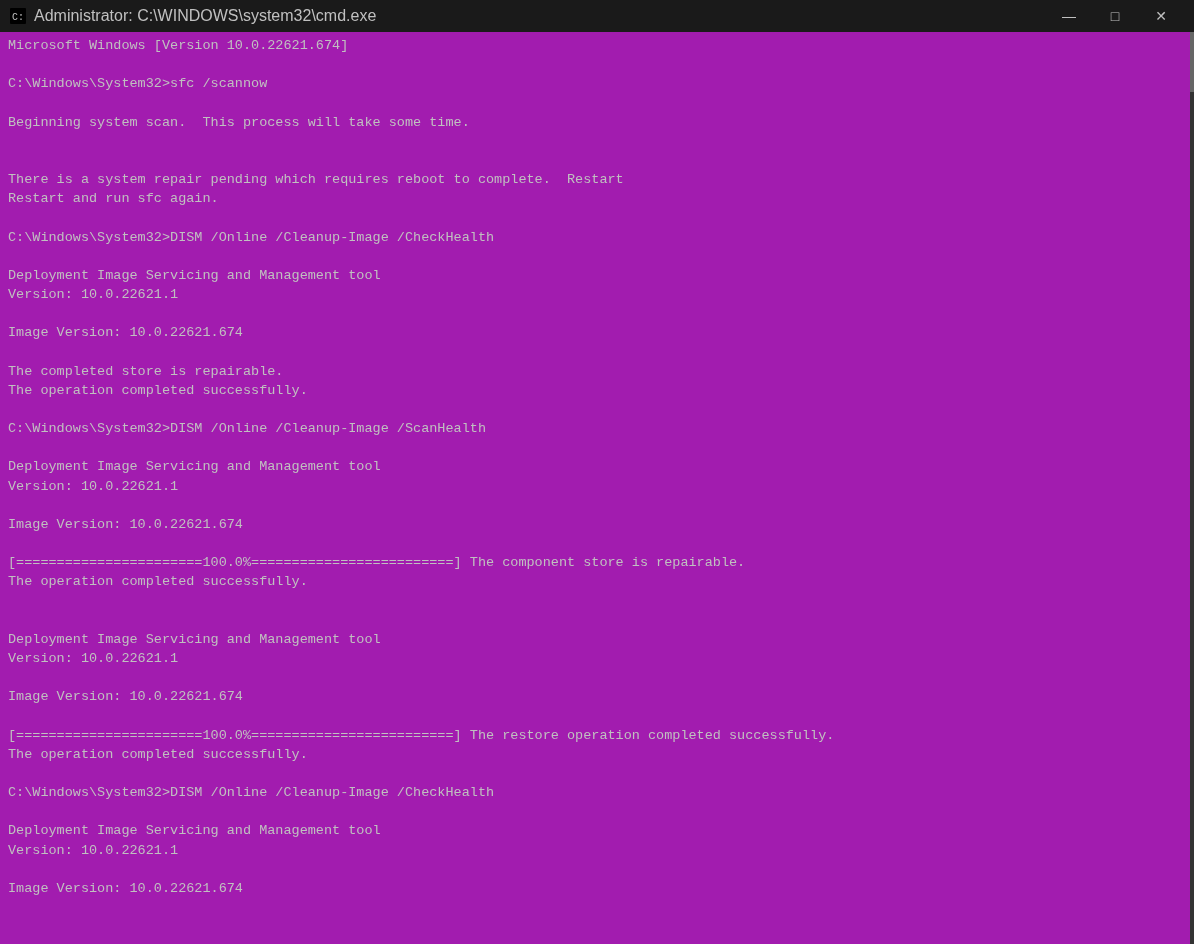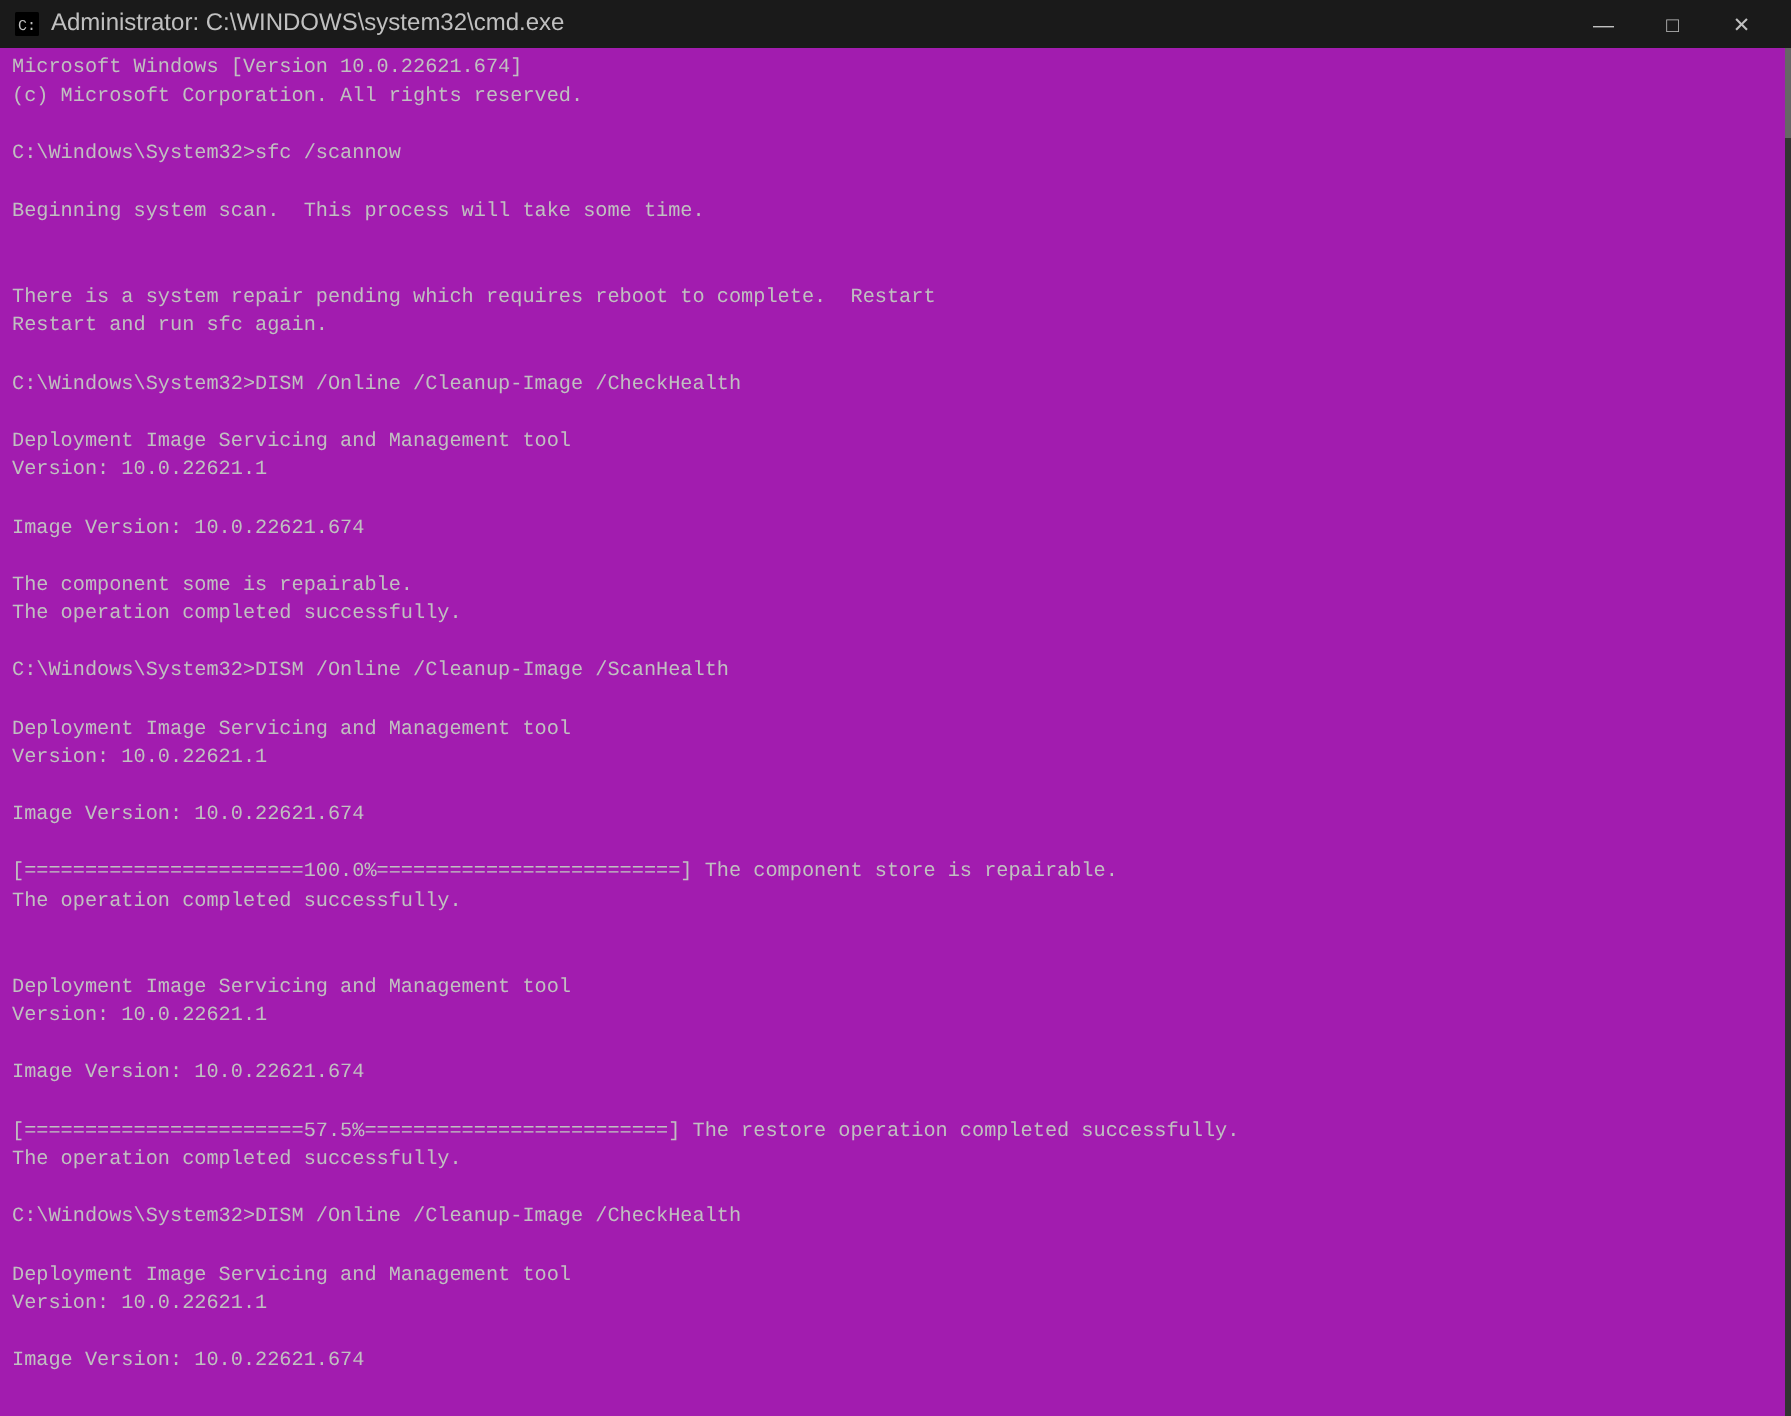--- a/index.html
+++ b/index.html
@@ -118,57 +118,56 @@
     </div>
     <span class="title-bar-text">Administrator: C:\WINDOWS\system32\cmd.exe</span>
     <div class="title-bar-controls">
       <div class="title-bar-btn">—</div>
       <div class="title-bar-btn">□</div>
       <div class="title-bar-btn close">✕</div>
     </div>
   </div>
   <div class="terminal-body">
     <div class="terminal-content" id="terminal-output"><span>Microsoft Windows [Version 10.0.22621.674]
-</span><span>(c) Microsoft Corporation. All rights reserved.
 </span><span>
 </span><span>C:\Windows\System32&gt;sfc /scannow
 </span><span>
 </span><span>Beginning system scan.  This process will take some time.
 </span><span>
 </span><span>
 </span><span>There is a system repair pending which requires reboot to complete.  Restart
 </span><span>Restart and run sfc again.
 </span><span>
 </span><span>C:\Windows\System32&gt;DISM /Online /Cleanup-Image /CheckHealth
 </span><span>
 </span><span>Deployment Image Servicing and Management tool
 </span><span>Version: 10.0.22621.1
 </span><span>
 </span><span>Image Version: 10.0.22621.674
 </span><span>
-</span><span>The component some is repairable.
+</span><span>The completed store is repairable.
 </span><span>The operation completed successfully.
 </span><span>
 </span><span>C:\Windows\System32&gt;DISM /Online /Cleanup-Image /ScanHealth
 </span><span>
 </span><span>Deployment Image Servicing and Management tool
 </span><span>Version: 10.0.22621.1
 </span><span>
 </span><span>Image Version: 10.0.22621.674
 </span><span>
 </span><span>[=======================100.0%=========================] The component store is repairable.
 </span><span>The operation completed successfully.
 </span><span>
 </span><span>
 </span><span>Deployment Image Servicing and Management tool
 </span><span>Version: 10.0.22621.1
 </span><span>
 </span><span>Image Version: 10.0.22621.674
 </span><span>
-</span><span>[=======================57.5%=========================] The restore operation completed successfully.
+</span><span>[=======================100.0%=========================] The restore operation completed successfully.
 </span><span>The operation completed successfully.
 </span><span>
 </span><span>C:\Windows\System32&gt;DISM /Online /Cleanup-Image /CheckHealth
 </span><span>
 </span><span>Deployment Image Servicing and Management tool
 </span><span>Version: 10.0.22621.1
 </span><span>
 </span><span>Image Version: 10.0.22621.674
 </span><span>
 </span><span>

